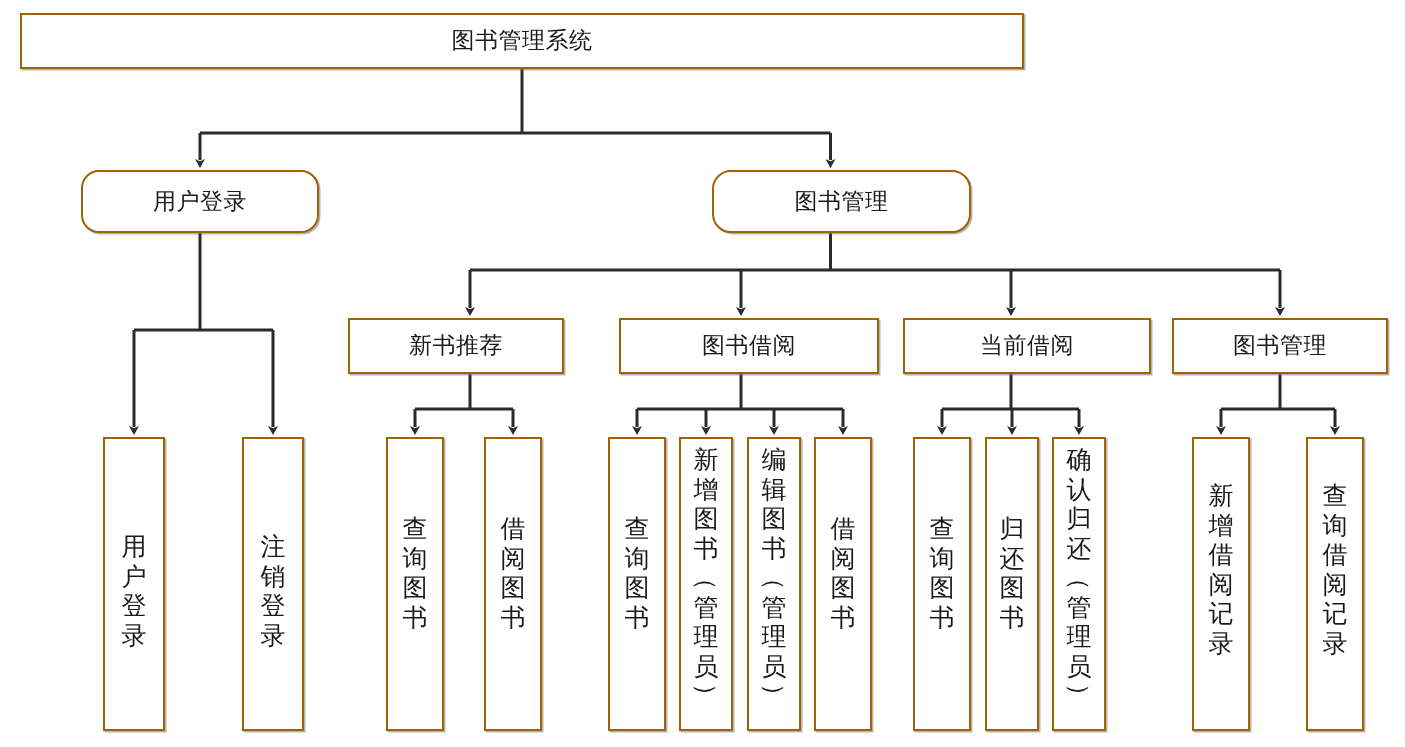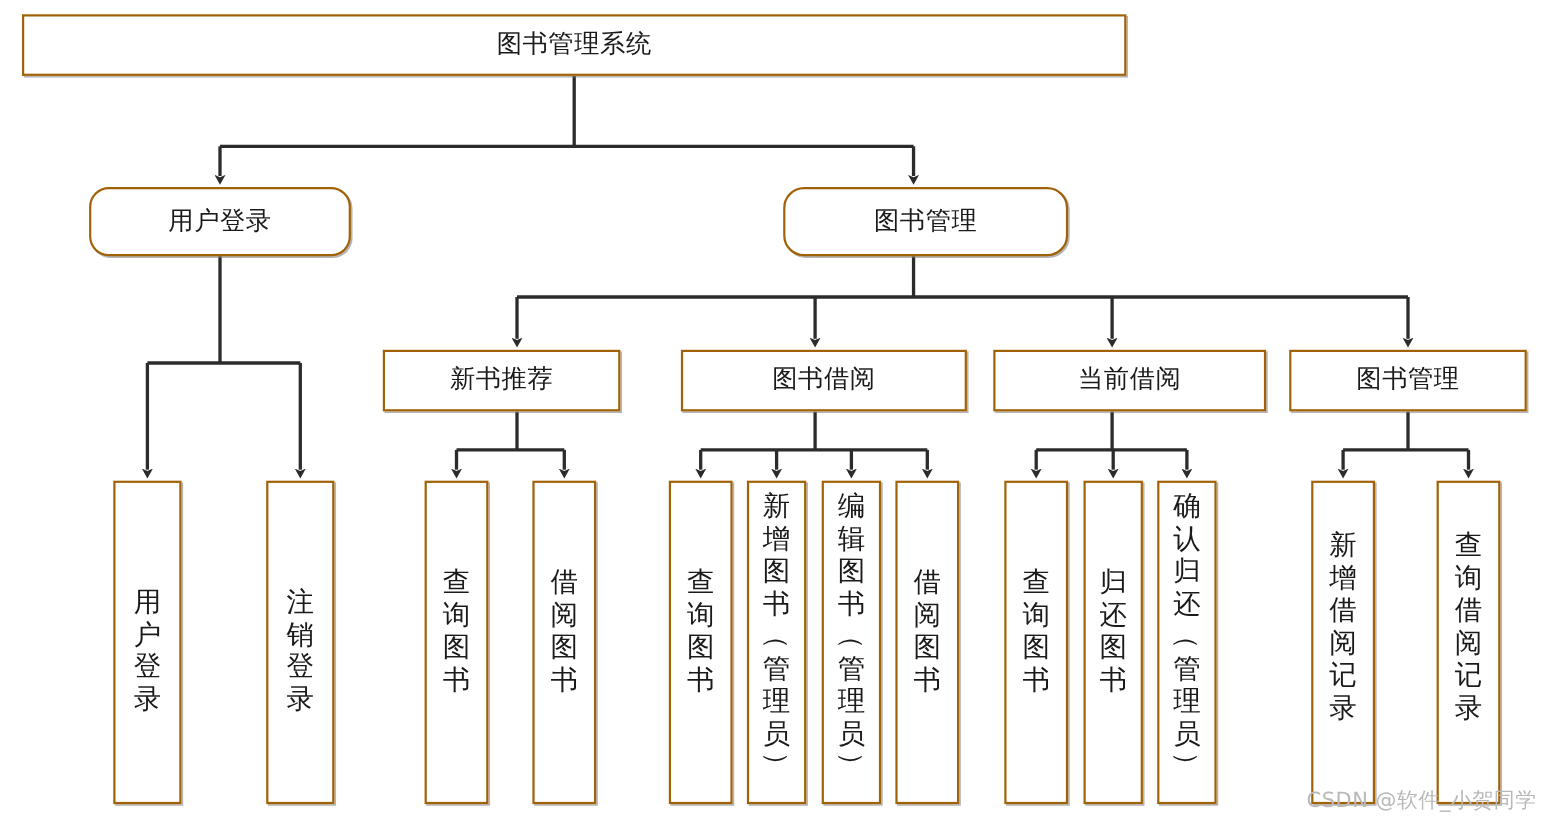--- a/index.html
+++ b/index.html
@@ -265,14 +265,13 @@
           <span class="ch">查</span>
           <span class="ch">询</span>
           <span class="ch">借</span>
           <span class="ch">阅</span>
           <span class="ch">记</span>
           <span class="ch">录</span>
         </div>
       </div>
     </div>
 
-  <div class="watermark">CSDN @软件_小贺同学</div>
 </div>
 
 </body></html>

